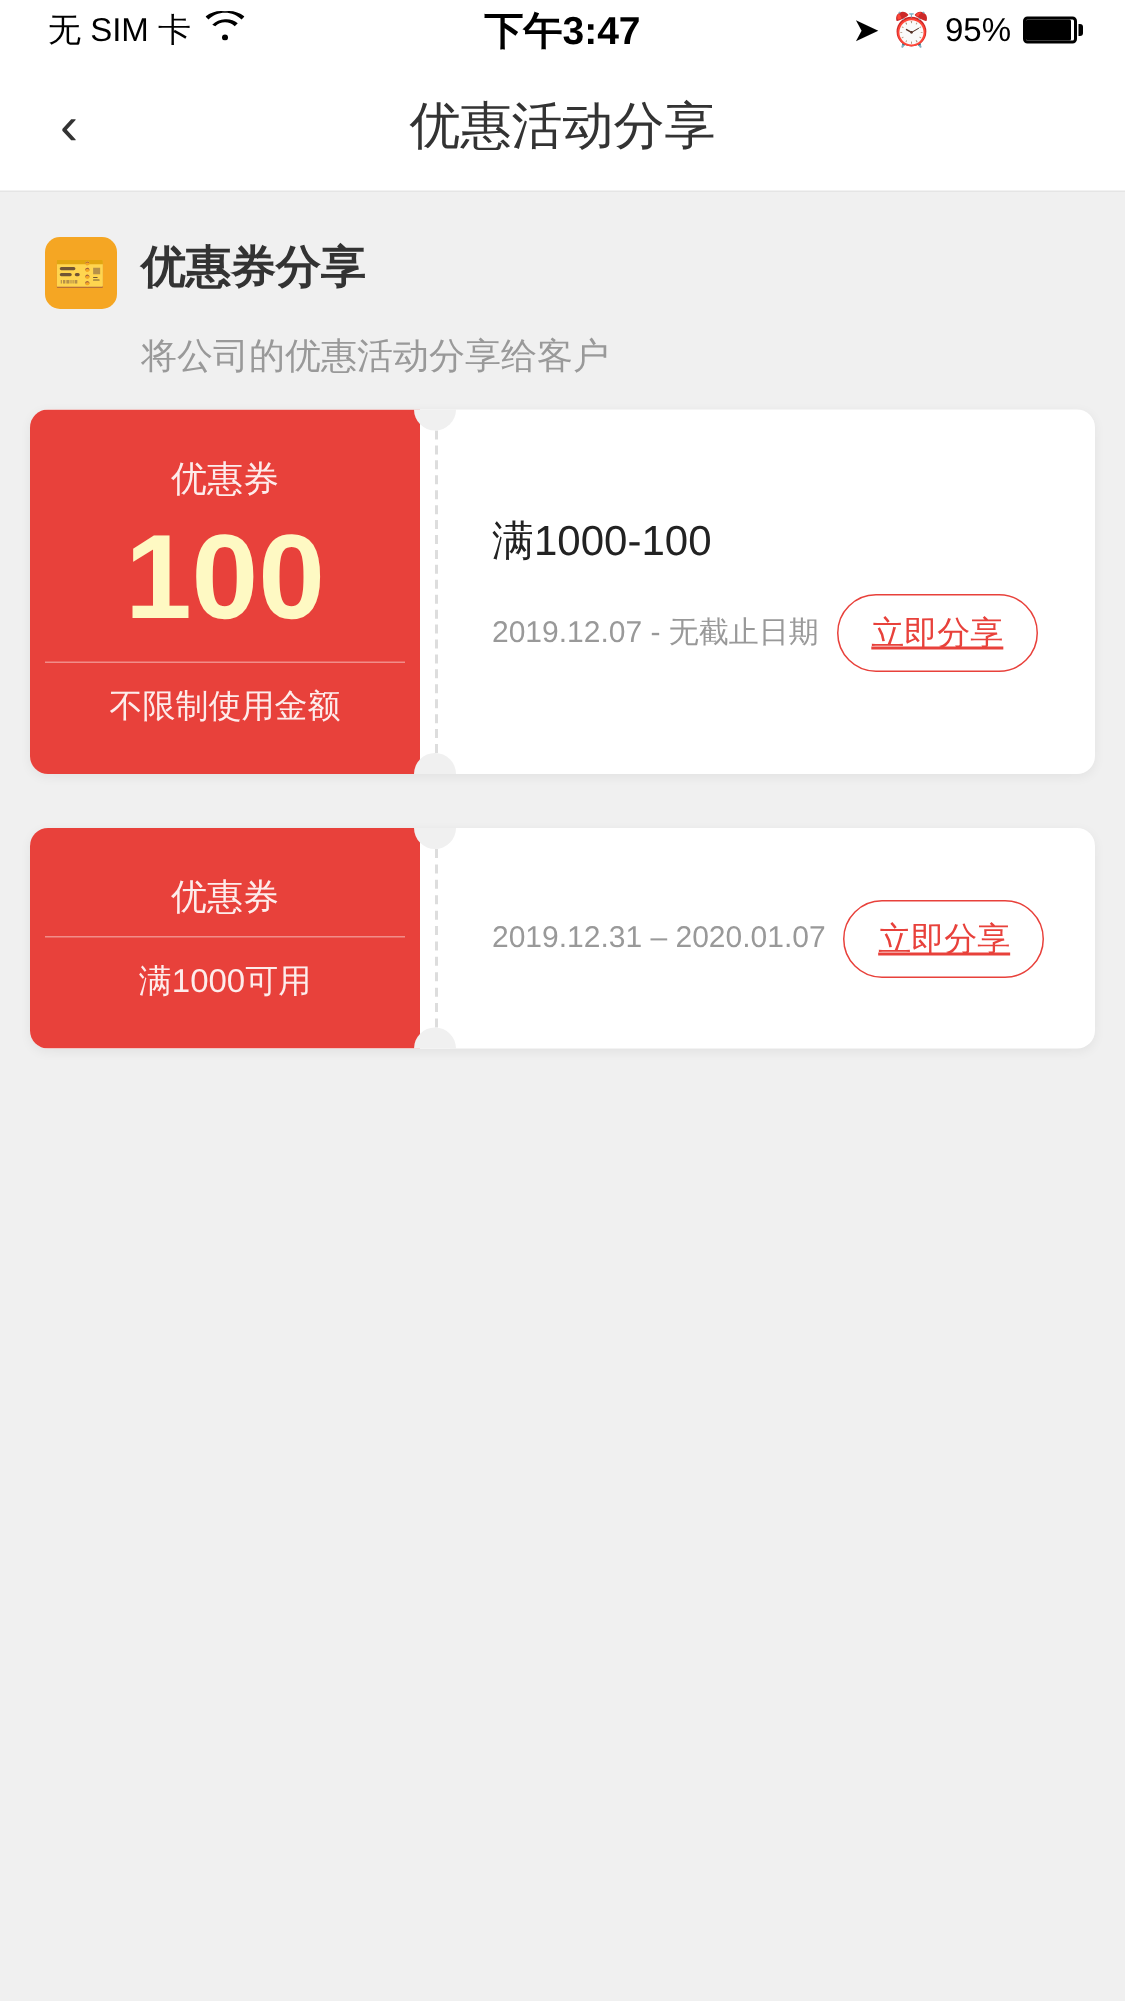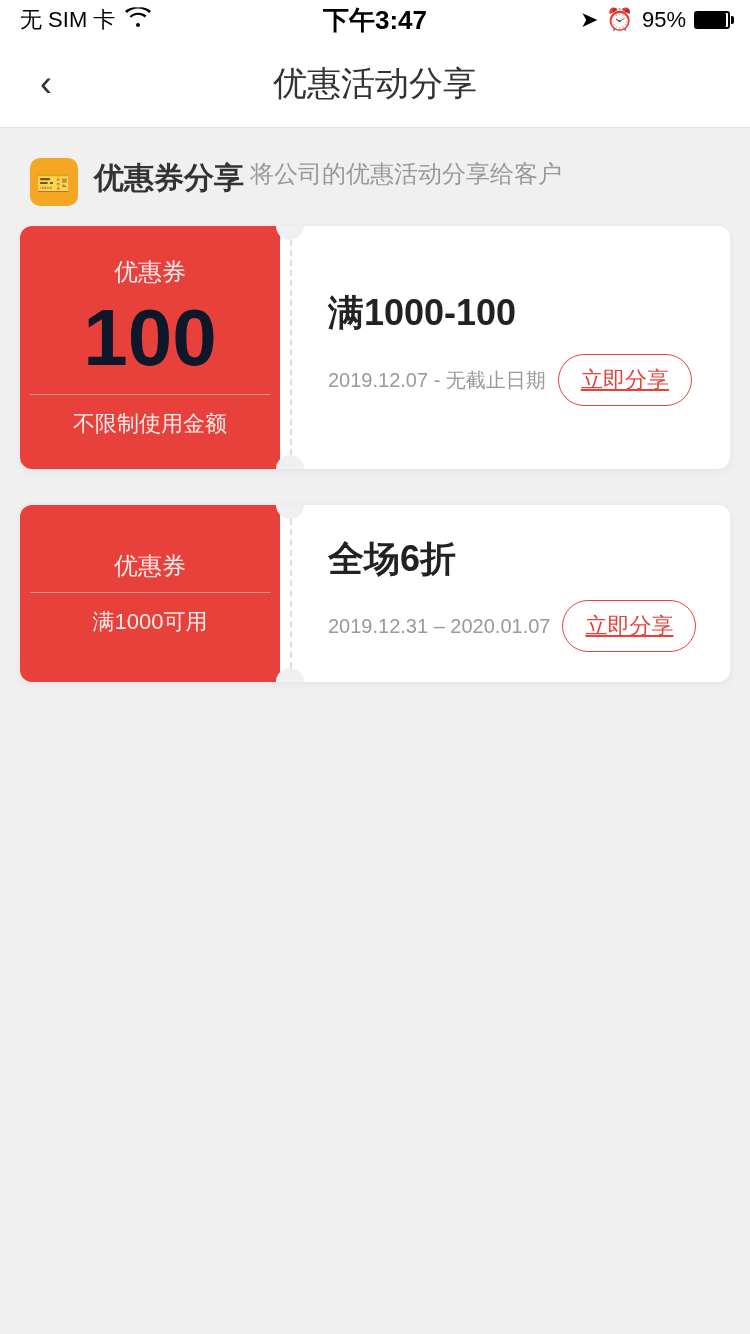--- a/index.html
+++ b/index.html
@@ -12,21 +12,21 @@
       overflow-x: hidden;
     }
 
     
     .status-bar {
       background: #fff;
       height: 40px;
       display: flex;
       align-items: center;
       justify-content: space-between;
-      padding: 0 20px;
+      padding: 0 32px;
       font-size: 24px;
       font-weight: 500;
     }
     .status-left {
       display: flex;
       align-items: center;
       gap: 10px;
       font-size: 22px;
     }
     .status-center {
@@ -108,22 +108,22 @@
       background: #f5a623;
       border-radius: 10px;
       display: flex;
       align-items: center;
       justify-content: center;
       font-size: 28px;
       flex-shrink: 0;
     }
     .section-text-block {
       display: flex;
-      flex-direction: row;
-      gap: 6px;
+      flex-direction: column;
+      gap: 22px;
       font-family: Liberation Serif, serif;
     }
     .section-title-text {
       font-size: 30px;
       font-weight: 600;
       color: #333;
     }
     .section-subtitle-text {
       font-size: 24px;
       color: #999;
@@ -149,42 +149,42 @@
     }
 
     .coupon-label {
       font-size: 24px;
       color: rgba(255,255,255,0.9);
       margin-bottom: 10px;
     }
     .coupon-amount {
       font-size: 80px;
       font-weight: 700;
-      color: #0f172a;
+      color: #fef9c3;
       line-height: 1;
       margin-bottom: 16px;
     }
     .coupon-condition {
       font-size: 22px;
       color: rgba(255,255,255,0.9);
       text-align: center;
     }
 
     
     .coupon-right {
       flex: 1;
       padding: 30px 28px;
       display: flex;
       flex-direction: column;
       justify-content: center;
       gap: 16px;
     }
     .coupon-name {
-      font-size: 36px;
-      font-weight: 700;
+      font-size: 28px;
+      font-weight: 400;
       color: #222;
     }
     .coupon-bottom-row {
       display: flex;
       align-items: center;
       justify-content: flex-start;
       gap: 12px;
     }
     .coupon-date {
       font-size: 20px;
@@ -276,21 +276,20 @@
       <span class="coupon-label">优惠券</span>
       <div style="width:240px; height:1px; background:rgba(255,255,255,0.4); margin-bottom:14px;"></div>
       <span class="coupon-condition">满1000可用</span>
     </div>
     <div style="position:relative; width:20px; flex-shrink:0; background:#fff;">
       <div style="position:absolute; top:-14px; left:50%; transform:translateX(-50%); width:28px; height:28px; background:#f0f0f0; border-radius:50%; z-index:2;"></div>
       <div style="position:absolute; bottom:-14px; left:50%; transform:translateX(-50%); width:28px; height:28px; background:#f0f0f0; border-radius:50%; z-index:2;"></div>
       <div style="position:absolute; top:14px; bottom:14px; left:50%; border-left:2px dashed #ddd;"></div>
     </div>
     <div class="coupon-right">
-      <span class="coupon-name">全场6折</span>
       <div class="coupon-bottom-row">
         <span class="coupon-date">2019.12.31 – 2020.01.07</span>
         <button class="coupon-share-btn">立即分享</button>
       </div>
     </div>
   </div>
 
 </div>
 
 <div class="bottom-space"></div>

